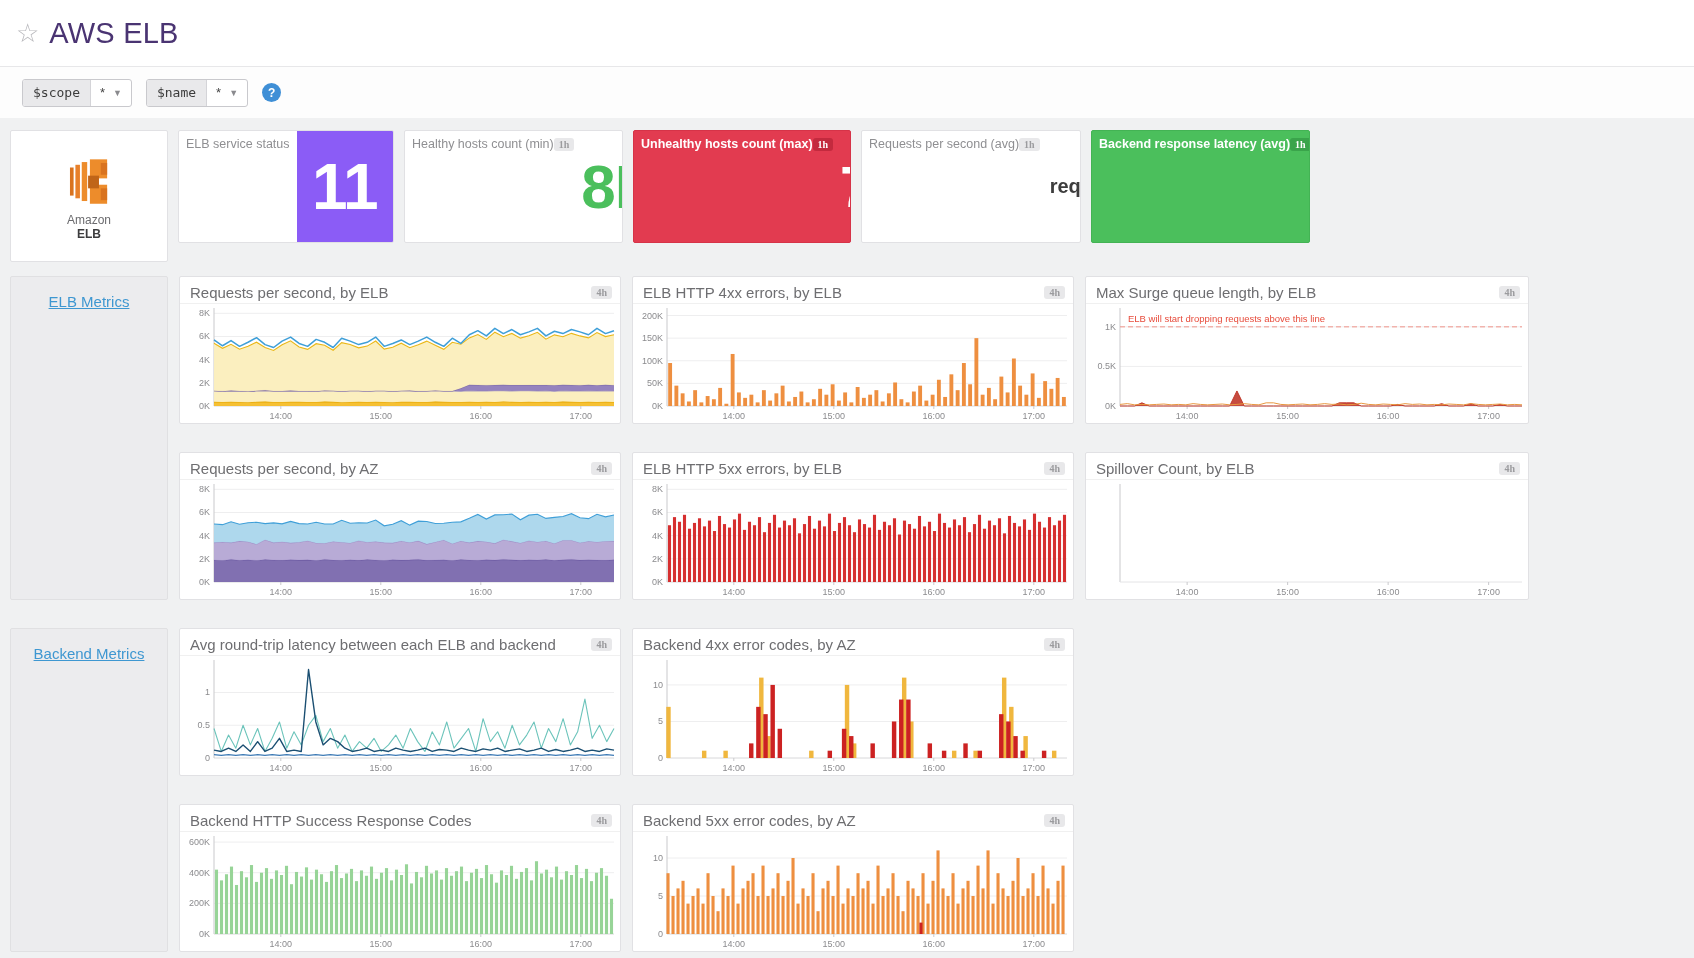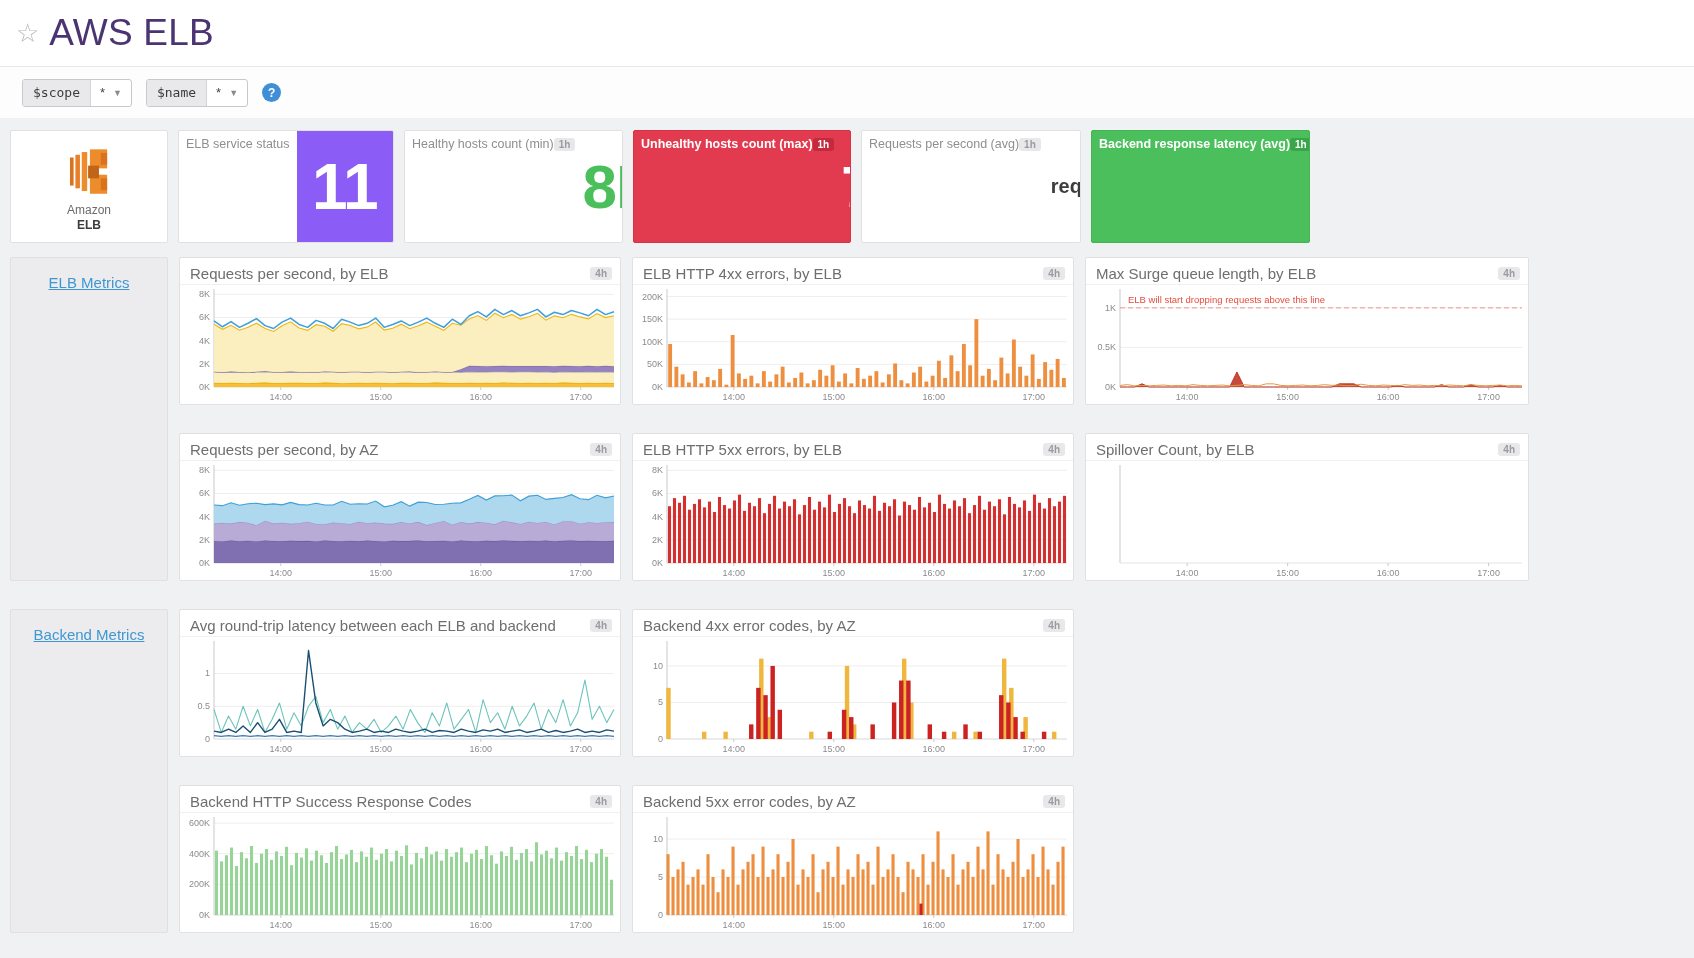--- a/index.html
+++ b/index.html
@@ -2,61 +2,61 @@
 <html><head>
 <meta charset="utf-8">
 <style>
   * { margin:0; padding:0; box-sizing:border-box; }
   html,body { width:1694px; background:#f0f1f2; font-family:"Liberation Sans", sans-serif; }
   body { height:958px; overflow:hidden; }
 
   
   .page-header { background:#fff; height:66px; display:flex; align-items:center; padding:0 16px; }
   .star-icon { font-size:26px; color:#b9b9bd; margin-right:10px; cursor:pointer; }
-  .page-title { font-size:37px; font-weight:400; color:#4a3472; letter-spacing:.2px; }
+  .page-title { font-size:29px; font-weight:400; color:#4a3472; letter-spacing:.2px; }
 
   
   .var-bar { background:#fdfdfd; border-top:1px solid #e7e7e9; height:52px; display:flex; align-items:center; padding:0 22px; gap:14px; }
   .tv { display:inline-flex; align-items:stretch; border:1px solid #c9c9cd; border-radius:3px; overflow:hidden; background:#fff; height:28px; cursor:pointer; }
   .tv-label { background:#e9e9eb; color:#3c3c3c; font-family:"DejaVu Sans Mono", monospace; font-size:13px; display:flex; align-items:center; padding:0 10px; border-right:1px solid #d4d4d8;text-align:right; }
   .tv-value { display:flex; align-items:center; gap:8px; padding:0 9px; font-size:13px; color:#444; }
   .tv-caret { font-size:9px; color:#8a8a8e; }
   .help-icon { width:19px; height:19px; border-radius:50%; background:#3f8fd6; color:#fff; font-size:12px; font-weight:bold; display:flex; align-items:center; justify-content:center; cursor:pointer; }
 
   
   .dash { padding:12px 10px 0 10px; }
   .toprow { display:grid; grid-template-columns:158px 216px 219px 218px 220px 219px; gap:10px; margin-bottom:14px; }
   .card { background:#fff; border:1px solid #e1e1e4; border-radius:2px; position:relative; }
 
   
   .qv { display:flex; height:113px; overflow:hidden; }
   .qv-head { height:26px; flex:none; display:flex; align-items:center; padding:0 7px; font-size:12.5px; color:#8f8f92; }
   .qv-head.center { justify-content:center; }
   .qv-body { flex:1; display:flex; align-items:center; justify-content:center; }
-  .badge { font-size:10px; font-weight:bold; color:#9b9b9e; background:#e8e8ea; border-radius:3px; padding:1px 5px; margin-left:auto; }
+  .badge { font-size:10px; font-weight:bold; color:#9b9b9e; background:#e8e8ea; border-radius:3px; padding:1px 5px; margin-left:auto;font-family:Liberation Serif, serif; }
   .qv-num { display:flex; align-items:baseline; }
   .qv-value { font-weight:bold; font-size:58px; letter-spacing:-1px; }
   .qv-unit { font-weight:bold; font-size:20px; margin-left:3px; }
   .qv.red { background:#e23b50; border-color:#d63348; }
   .qv.red .qv-head { color:#fff; font-weight:bold; }
   .qv.red .badge { background:#c32a3e; color:#fff; }
   .qv.red .qv-value, .qv.red .qv-unit { color:#fff; }
   .qv.green-bg { background:#4bbf5c; border-color:#43b354; }
   .qv.green-bg .qv-head { color:#fff; font-weight:bold; }
   .qv.green-bg .badge { background:#3aa44b; color:#fff; }
   .qv.green-bg .qv-value, .qv.green-bg .qv-unit { color:#fff; }
   .qv.white-head { background:#fff; }
   .qv.white-head .qv-fill { background:#8b5cf6; flex:1; display:flex; align-items:center; justify-content:center; }
   .qv.white-head .qv-fill .qv-value { color:#fff; font-size:64px; }
   .green-text .qv-value, .green-text .qv-unit { color:#4bbf5c; }
   .dark-text .qv-value, .dark-text .qv-unit { color:#3d3d3d; }
   .qv-value.huge { font-size:62px; }
 
   
-  .logo-widget { height:113px; display:flex; flex-direction:column; align-items:center; justify-content:center; }
+  .logo-widget { height:132px; display:flex; flex-direction:column; align-items:center; justify-content:center; }
   .logo-caption { font-size:12px; color:#6b6b6e; line-height:1.2; text-align:center; }
   .logo-caption b { color:#3c3c3e; }
 
   
   .chart-grid { display:grid; grid-template-columns:158px 442px 442px 444px; grid-auto-rows:148px; gap:28px 11px; }
   .note { background:#ececee; border:1px solid #e0e0e2; border-radius:2px; text-align:center; padding-top:16px; }
   .note a { color:#3e97d1; font-size:15px; text-decoration:underline; cursor:pointer; }
   .note.span-a { grid-column:1; grid-row:1 / 3; }
   .note.span-b { grid-column:1; grid-row:3 / 5; }
 

